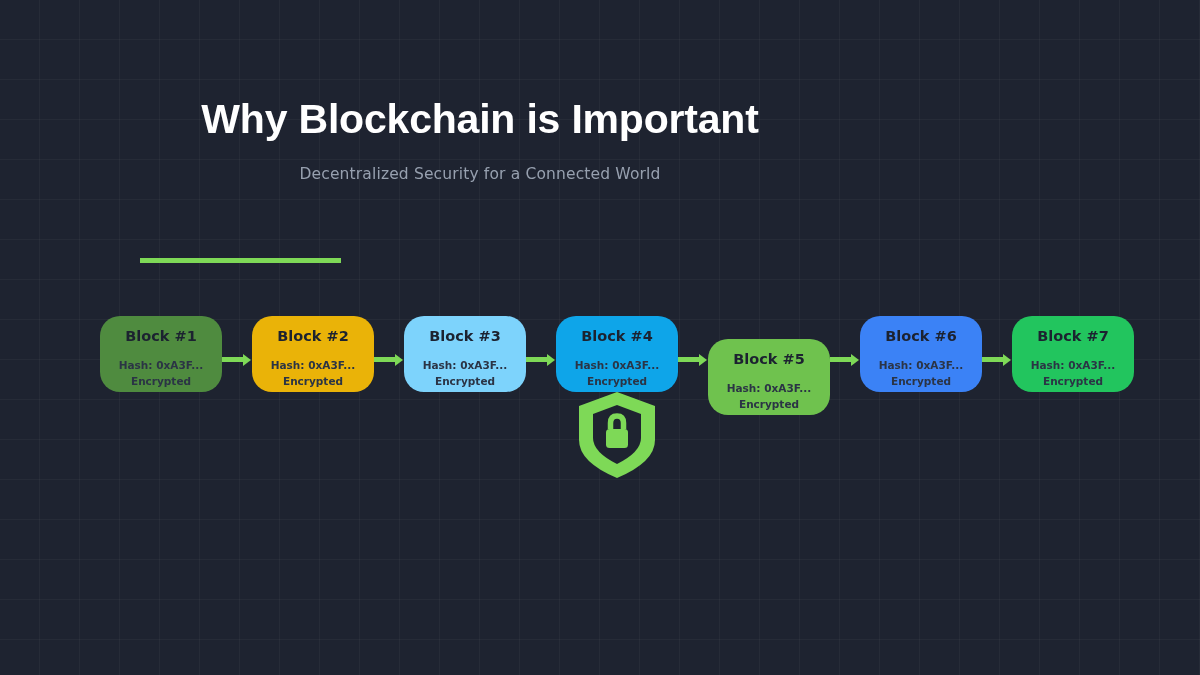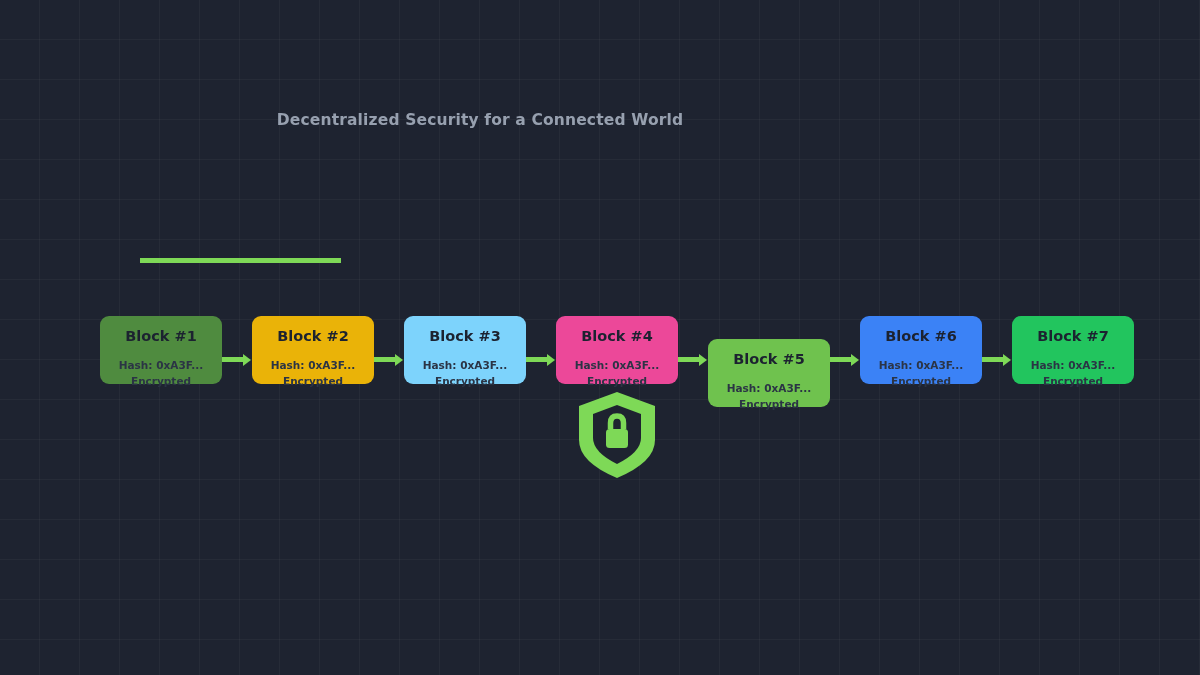--- a/index.html
+++ b/index.html
@@ -55,21 +55,21 @@
 
   #title-line-two {
     display: block;
     color: #7ed957;
   }
 
   #page-subtitle {
     margin: 19px 0 0 0;
     font-family: "DejaVu Sans", sans-serif;
     font-size: 15.5px;
-    font-weight: bold;
+    font-weight: normal;
     letter-spacing: 0.15px;
     color: #97a0af;
     white-space: nowrap;
   }
 
   #accent-bar {
     position: absolute;
     left: 140px;
     top: 258px;
     width: 201px;
@@ -89,22 +89,22 @@
   }
 
   .chain-node {
     position: relative;
     display: flex;
     align-items: center;
   }
 
   .block-card {
     width: 122px;
-    height: 68px;
-    border-radius: 9px;
+    height: 76px;
+    border-radius: 20px;
     box-sizing: border-box;
     padding: 13px 14px 0 14px;
     position: relative;
     z-index: 2;
   }
 
   .block-card.is-highlighted {
     z-index: 4;
   }
 
@@ -176,20 +176,21 @@
 </style>
 </head>
 <body>
 
 <div id="grid-backdrop"></div>
 
 <div id="slide">
 
   <div id="header-block">
     <h1 id="page-title">
+      <span>Why Blockchain is Important</span>
     </h1>
     <p id="page-subtitle">Decentralized Security for a Connected World</p>
   </div>
 
   <div id="accent-bar"></div>
 
   <div id="chain-strip">
       <div class="chain-node">
         <div class="block-card" style="background: rgb(79, 139, 63);">
           <div class="block-title">Block #1</div>
@@ -217,21 +218,21 @@
           <div class="block-title">Block #3</div>
           <div class="block-meta">Hash: 0xA3F...</div>
           <div class="block-meta">Encrypted</div>
         </div>
       </div>
       <div class="chain-arrow">
         <div class="arrow-shaft"></div>
         <div class="arrow-head"></div>
       </div>
       <div class="chain-node">
-        <div class="block-card is-highlighted" style="background: #ec4899;">
+        <div class="block-card is-highlighted" style="background: #0ea5e9;">
           <div class="block-title">Block #4</div>
           <div class="block-meta">Hash: 0xA3F...</div>
           <div class="block-meta">Encrypted</div>
         </div>
         <div id="shield-badge">
           <svg viewBox="0 0 76 86" xmlns="http://www.w3.org/2000/svg">
             <path d="M38 0 L76 14 L76 48 Q76 70 38 86 Q0 70 0 48 L0 14 Z" fill="#7ed957"></path>
             <path d="M38 13 L62 22 L62 46 Q62 60 38 72 Q14 60 14 46 L14 22 Z" fill="#1e2330"></path>
             <rect x="27" y="37" width="22" height="19" rx="3.5" fill="#7ed957"></rect>
             <path d="M31.5 37 L31.5 31 Q31.5 24 38 24 Q44.5 24 44.5 31 L44.5 37" fill="none" stroke="#7ed957" stroke-width="5.5"></path>

